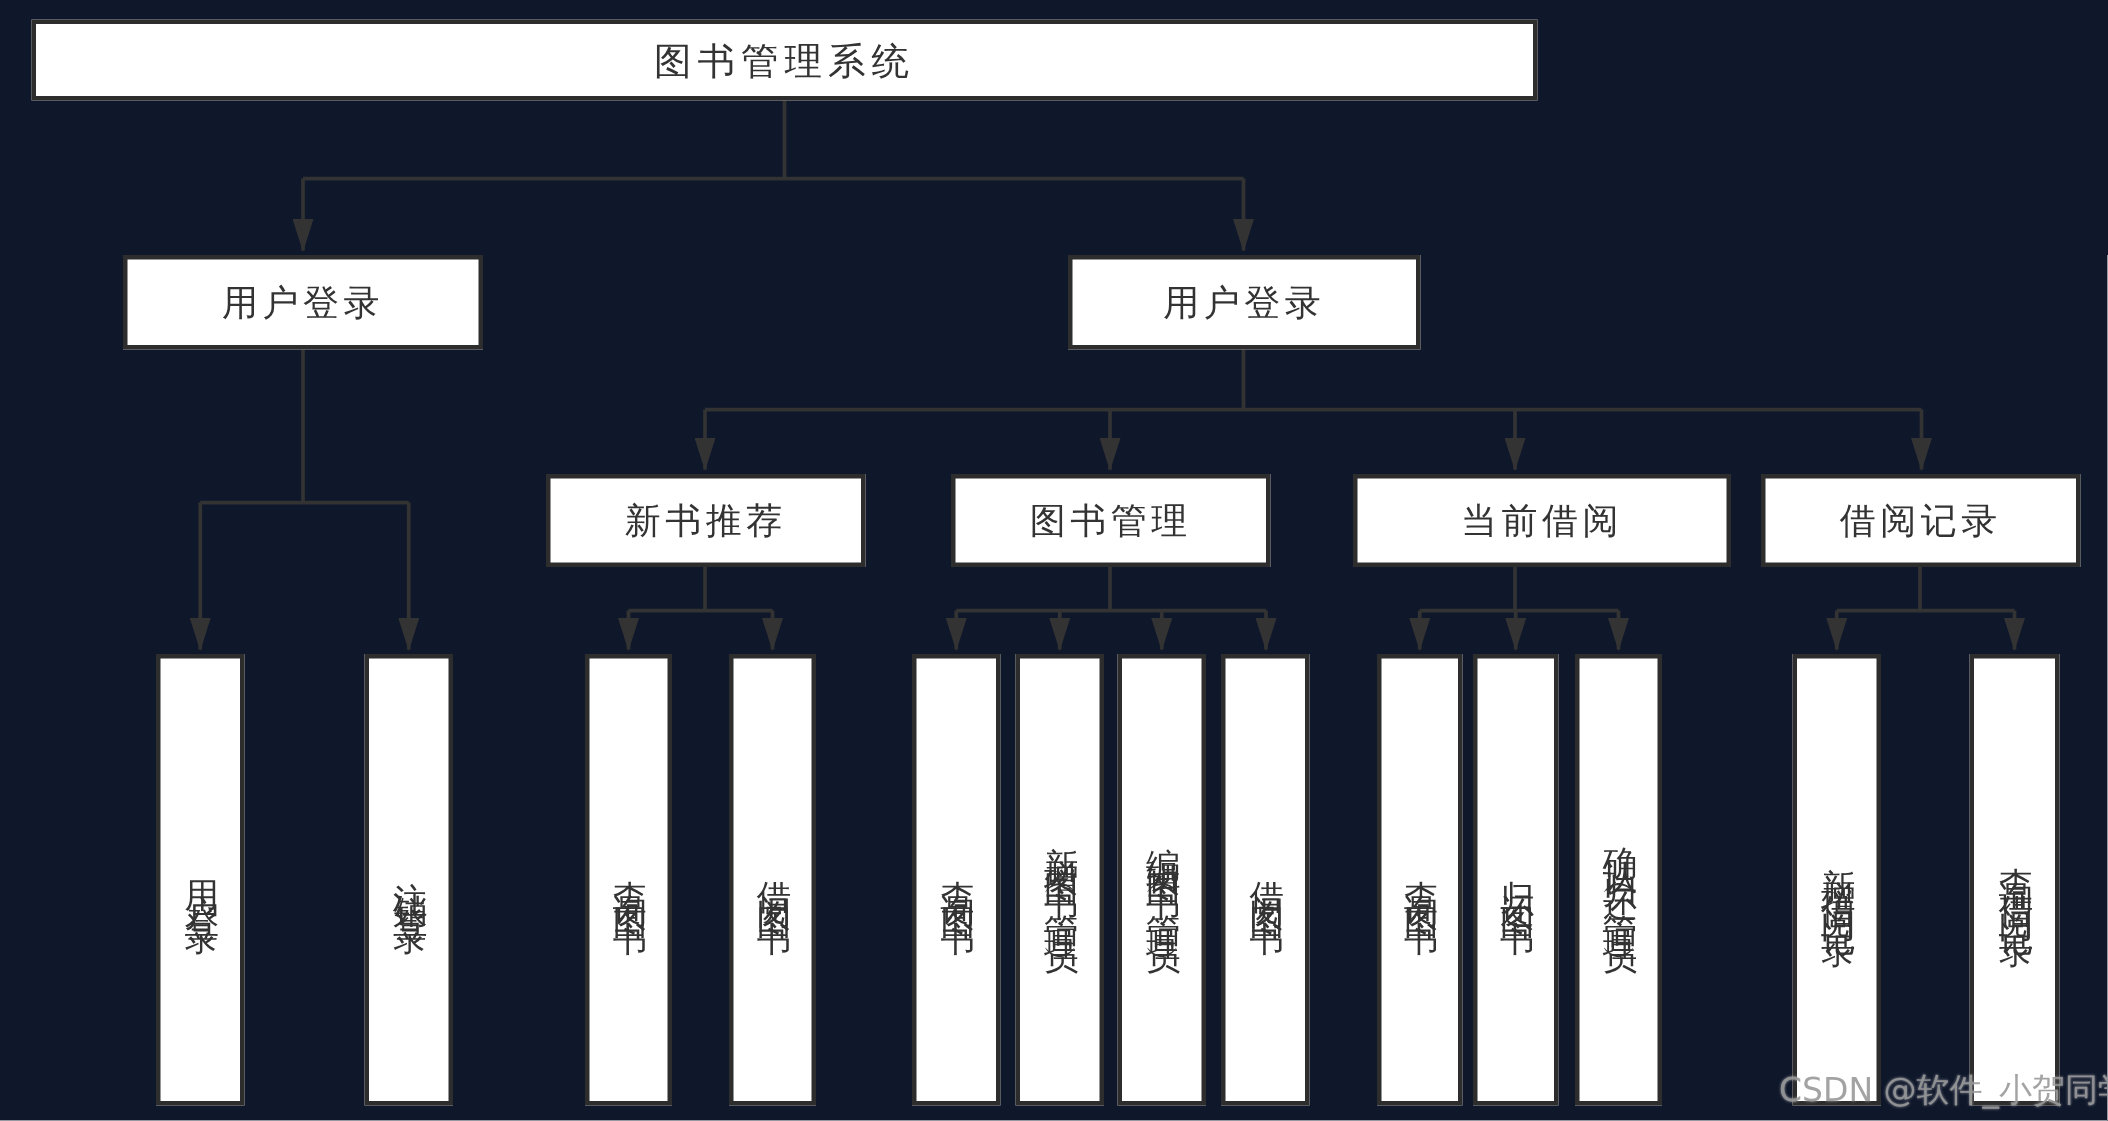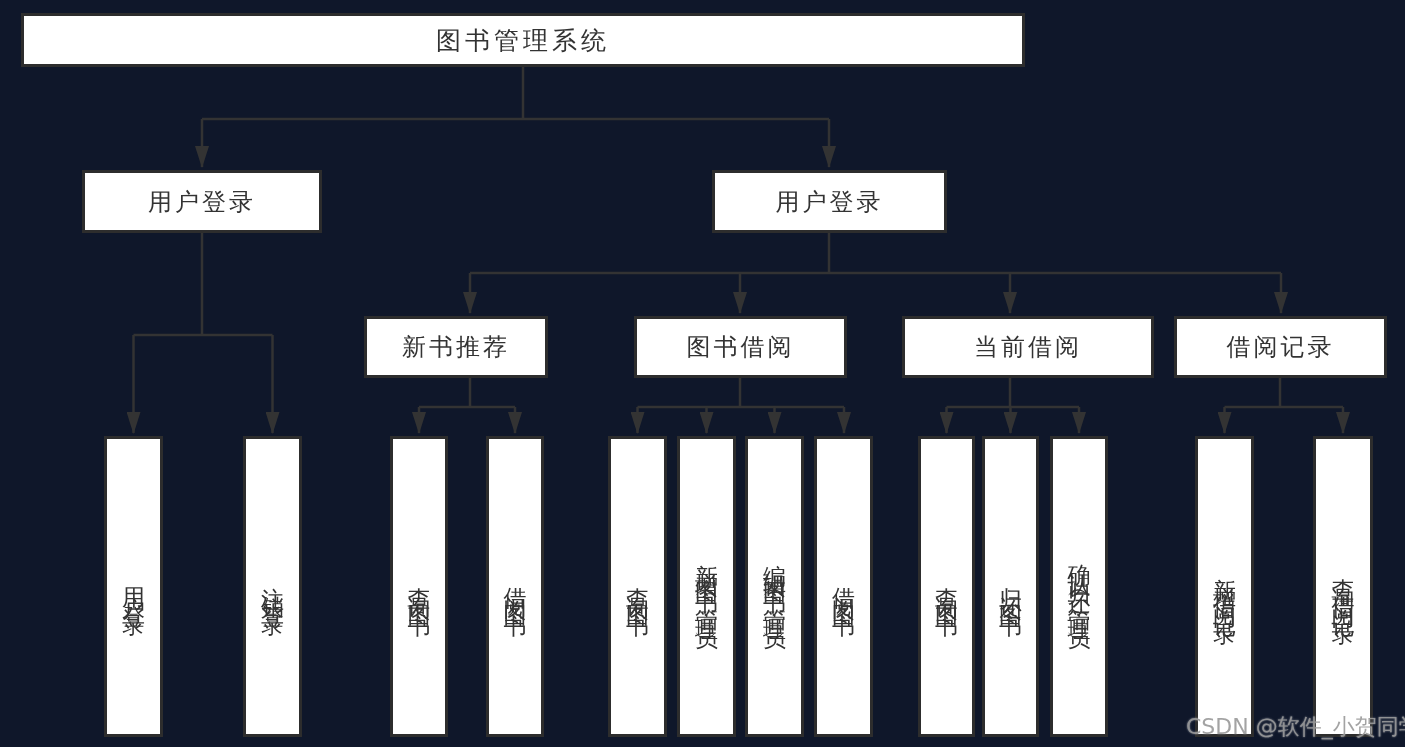--- a/index.html
+++ b/index.html
@@ -110,25 +110,25 @@
     <span>图书管理系统</span>
   </div>
 
   <div class="node h" style="left:82px;top:170px;width:240px;height:63px">
     <span>用户登录</span>
   </div>
   <div class="node h" style="left:712px;top:170px;width:235px;height:63px">
     <span>用户登录</span>
   </div>
 
-  <div class="node h" style="left:364px;top:316px;width:184px;height:62px">
+  <div class="node h" style="left:364px;top:316px;width:213px;height:62px">
     <span>新书推荐</span>
   </div>
   <div class="node h" style="left:634px;top:316px;width:213px;height:62px">
-    <span>图书借阅</span>
+    <span>图书管理</span>
   </div>
   <div class="node h" style="left:902px;top:316px;width:252px;height:62px">
     <span>当前借阅</span>
   </div>
   <div class="node h" style="left:1174px;top:316px;width:213px;height:62px">
     <span>借阅记录</span>
   </div>
 
   <div class="node v" style="left:104px;top:436px;width:59px;height:301px">
     <span>用户登录</span>

